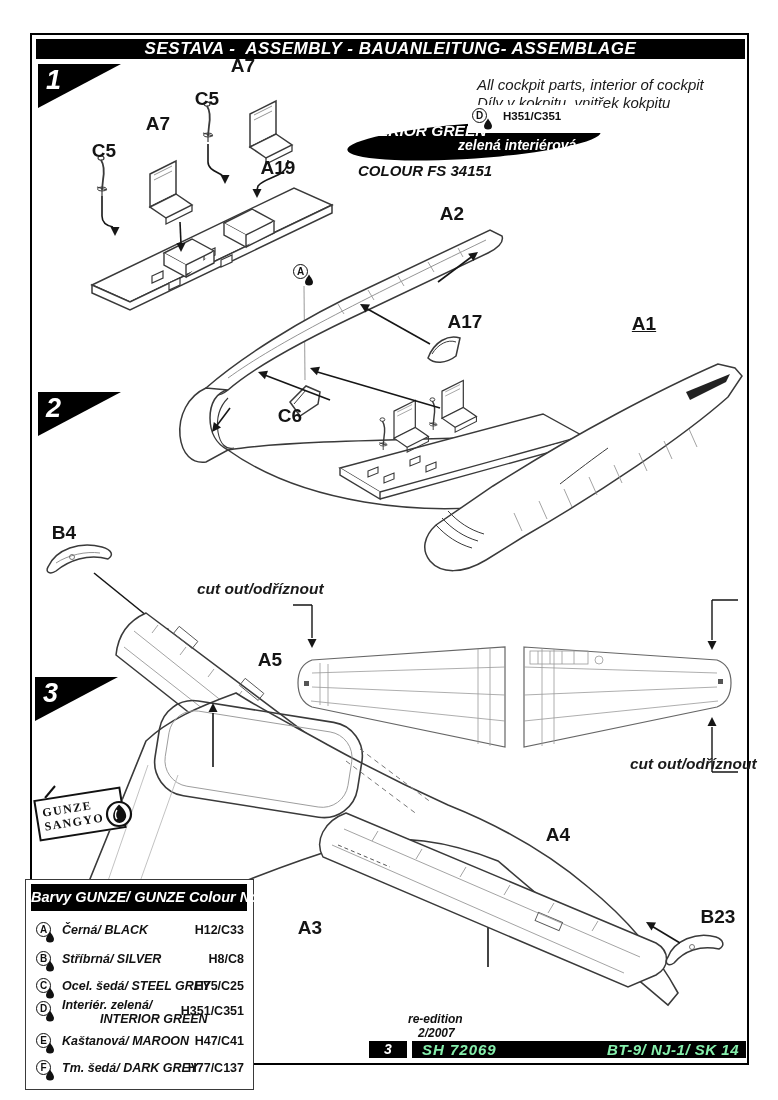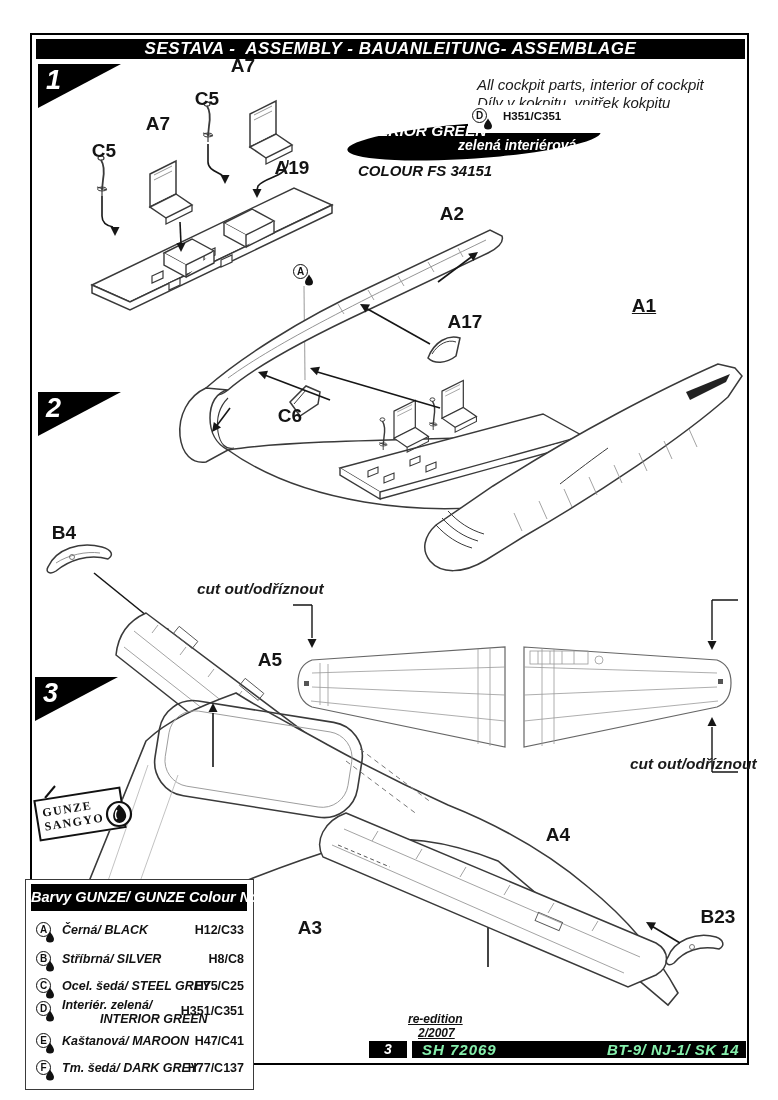--- a/index.html
+++ b/index.html
@@ -31,21 +31,21 @@
   .logo-emblem{position:absolute;right:0px;top:16px;width:28px;height:28px;}
   .ctable{position:absolute;left:25px;top:849px;width:227px;height:209px;border:1.5px solid #3a3a3a;background:#fff;margin-top:30px;}
   .ctable-hdr{position:absolute;left:5px;top:4px;width:216px;height:27px;background:#000;color:#fff;
               font-style:italic;font-weight:bold;font-size:14.5px;line-height:27px;text-align:center;white-space:nowrap;}
   .crow{position:absolute;left:0;width:100%;height:20px;}
   .crow .pcirc{position:absolute;left:10px;top:0;}
   .crow .cdrop{position:absolute;left:20px;top:9px;}
   .cname{position:absolute;left:36px;top:1px;font-style:italic;font-weight:bold;font-size:12.5px;white-space:nowrap;}
   .cname2{position:absolute;left:74px;top:15px;font-style:italic;font-weight:bold;font-size:12.5px;white-space:nowrap;}
   .ccode{position:absolute;right:9px;top:1px;font-weight:bold;font-size:12.5px;}
-  .footnote{position:absolute;font-style:italic;font-weight:bold;font-size:12px;text-decoration:underline;}
+  .footnote{position:absolute;font-style:italic;font-weight:bold;font-size:12px;}
   .pgbox{position:absolute;left:369px;top:1041px;width:38px;height:17px;background:#000;color:#fff;
          text-align:center;font-style:italic;font-weight:bold;font-size:14px;line-height:17px;}
   .footbar{position:absolute;left:412px;top:1041px;width:334px;height:17px;background:#000;color:#86efac;}
   .footbar .kitno{position:absolute;left:10px;top:0;font-style:italic;font-weight:bold;font-size:15px;line-height:17px;letter-spacing:1px;}
   .footbar .kittl{position:absolute;right:7px;top:0;font-style:italic;font-weight:bold;font-size:15px;line-height:17px;letter-spacing:.5px;}
   svg.diagram{position:absolute;overflow:visible;}
 </style>
 </head>
 <body>
 
@@ -120,21 +120,21 @@
     <use href="#ahead" transform="translate(129,162)"></use>
     <use href="#ahead" transform="translate(205,108)"></use>
     <use href="#ahead" transform="translate(63,146)"></use>
     <use href="#ahead" transform="translate(173,94)"></use>
   </svg>
 
   <div class="lbl" style="left:243px;top:55px;">A7</div>
   <div class="lbl" style="left:207px;top:88px;">C5</div>
   <div class="lbl" style="left:158px;top:113px;">A7</div>
   <div class="lbl" style="left:104px;top:140px;">C5</div>
-  <div class="lbl" style="left:292px;top:157px;">A19</div>
+  <div class="lbl" style="left:278px;top:157px;">A19</div>
 
   <div class="note" style="left:477px;top:76px;">All cockpit parts, interior of cockpit</div>
   <div class="note" style="left:477px;top:94px;">Díly v kokpitu, vnitřek kokpitu</div>
 
   <div class="ellipse-wrap">
     <svg width="258" height="64" viewBox="0 0 258 64">
       <ellipse cx="128" cy="41" rx="127" ry="17.5" fill="#000" transform="rotate(-4 128 41)"></ellipse>
       <rect x="122" y="5" width="134" height="28" fill="#fff"></rect>
     </svg>
     <div class="ell-en">INTERIOR GREEN</div>
@@ -202,21 +202,21 @@
     </g>
     <use href="#ahead" transform="translate(272,176) rotate(110)"></use>
     <use href="#ahead" transform="translate(220,180) rotate(110)"></use>
     <use href="#ahead" transform="translate(174,240) rotate(37)"></use>
     <use href="#ahead" transform="translate(322,112) rotate(120)"></use>
     <use href="#ahead" transform="translate(440,60) rotate(-127)"></use>
   </svg>
 
   <div class="lbl" style="left:452px;top:203px;">A2</div>
   <div class="lbl" style="left:457px;top:311px;margin-left:8px;">A17</div>
-  <div class="lbl" style="left:644px;top:295px;text-decoration:underline;">A1</div>
+  <div class="lbl" style="left:644px;top:313px;text-decoration:underline;">A1</div>
   <div class="lbl" style="left:290px;top:405px;">C6</div>
   <span class="pcirc" style="position:absolute;left:293px;top:264px;">A</span>
   <svg class="drop" style="position:absolute;left:305px;top:274px;">
       <use href="#dropsym"></use>
     </svg>
 
   <svg class="diagram" style="left:28px;top:515px;" width="720" height="525" viewBox="0 0 720 525">
 
     <g stroke="#3a3a3a" stroke-width="1.5" fill="#fff">
       <path d="M20,52 C28,34 52,26 74,32 C84,35 86,40 80,44 C60,38 40,46 28,56 C22,60 17,57 20,52 Z"></path>

